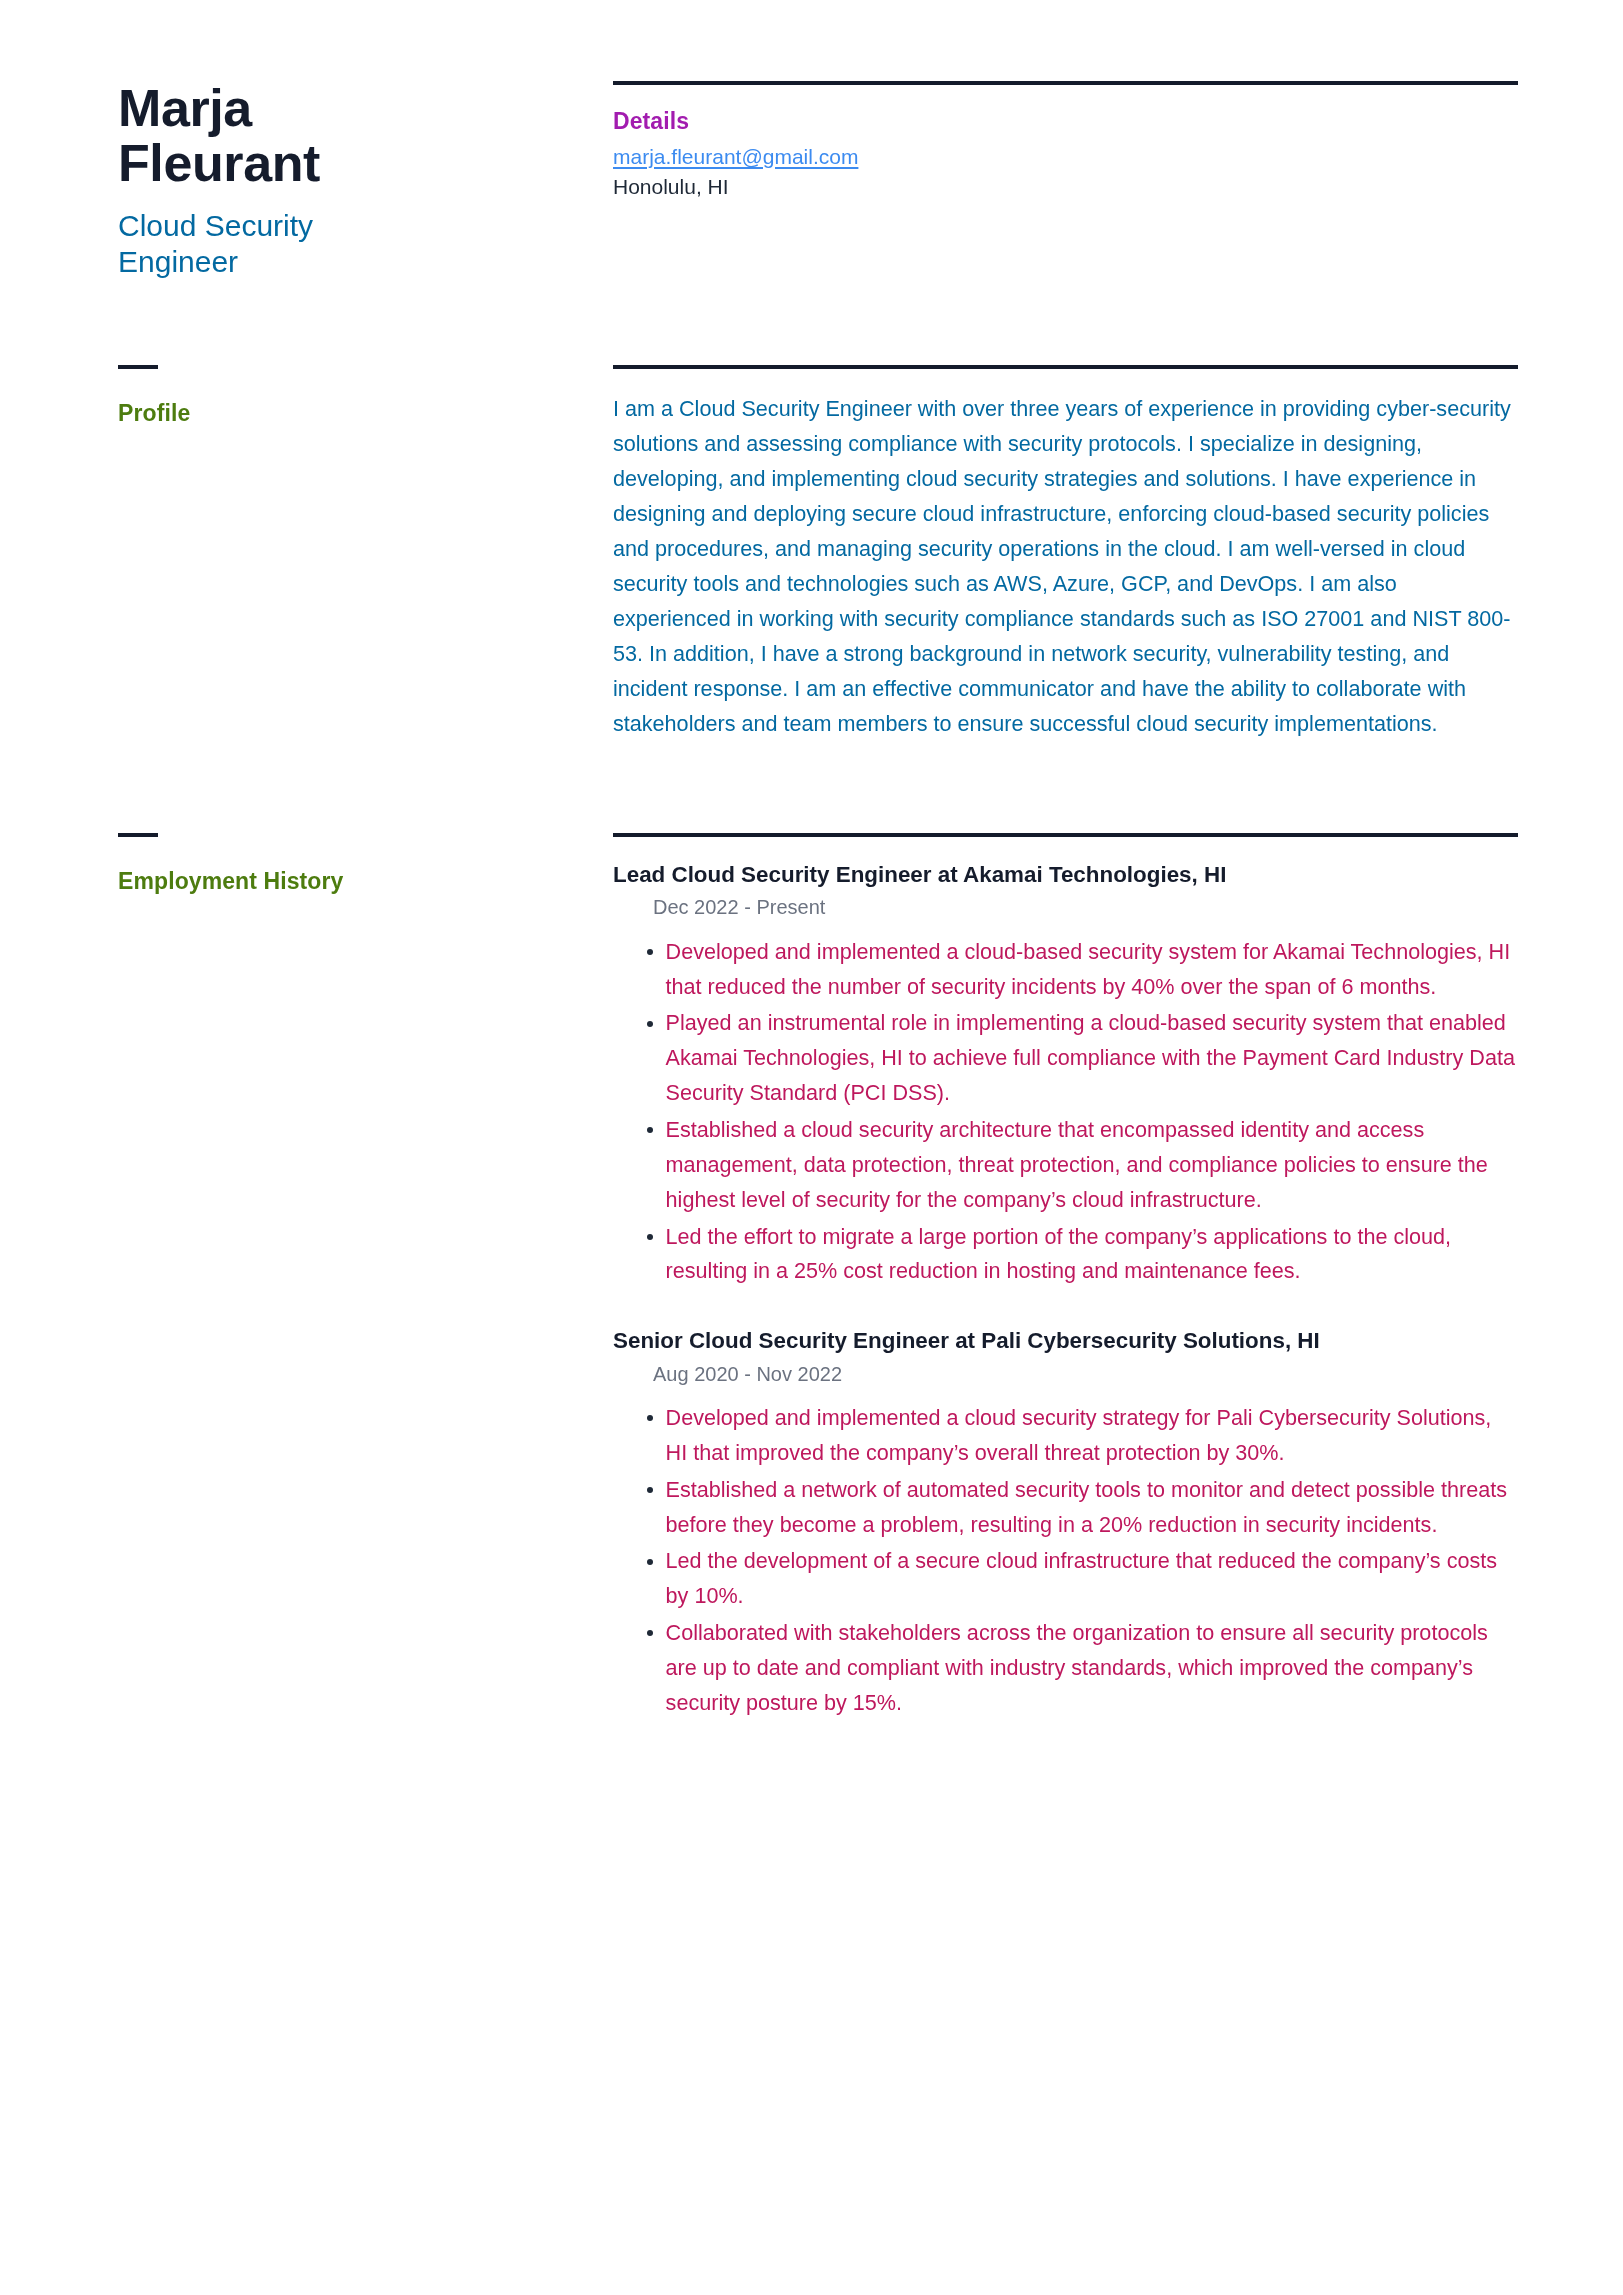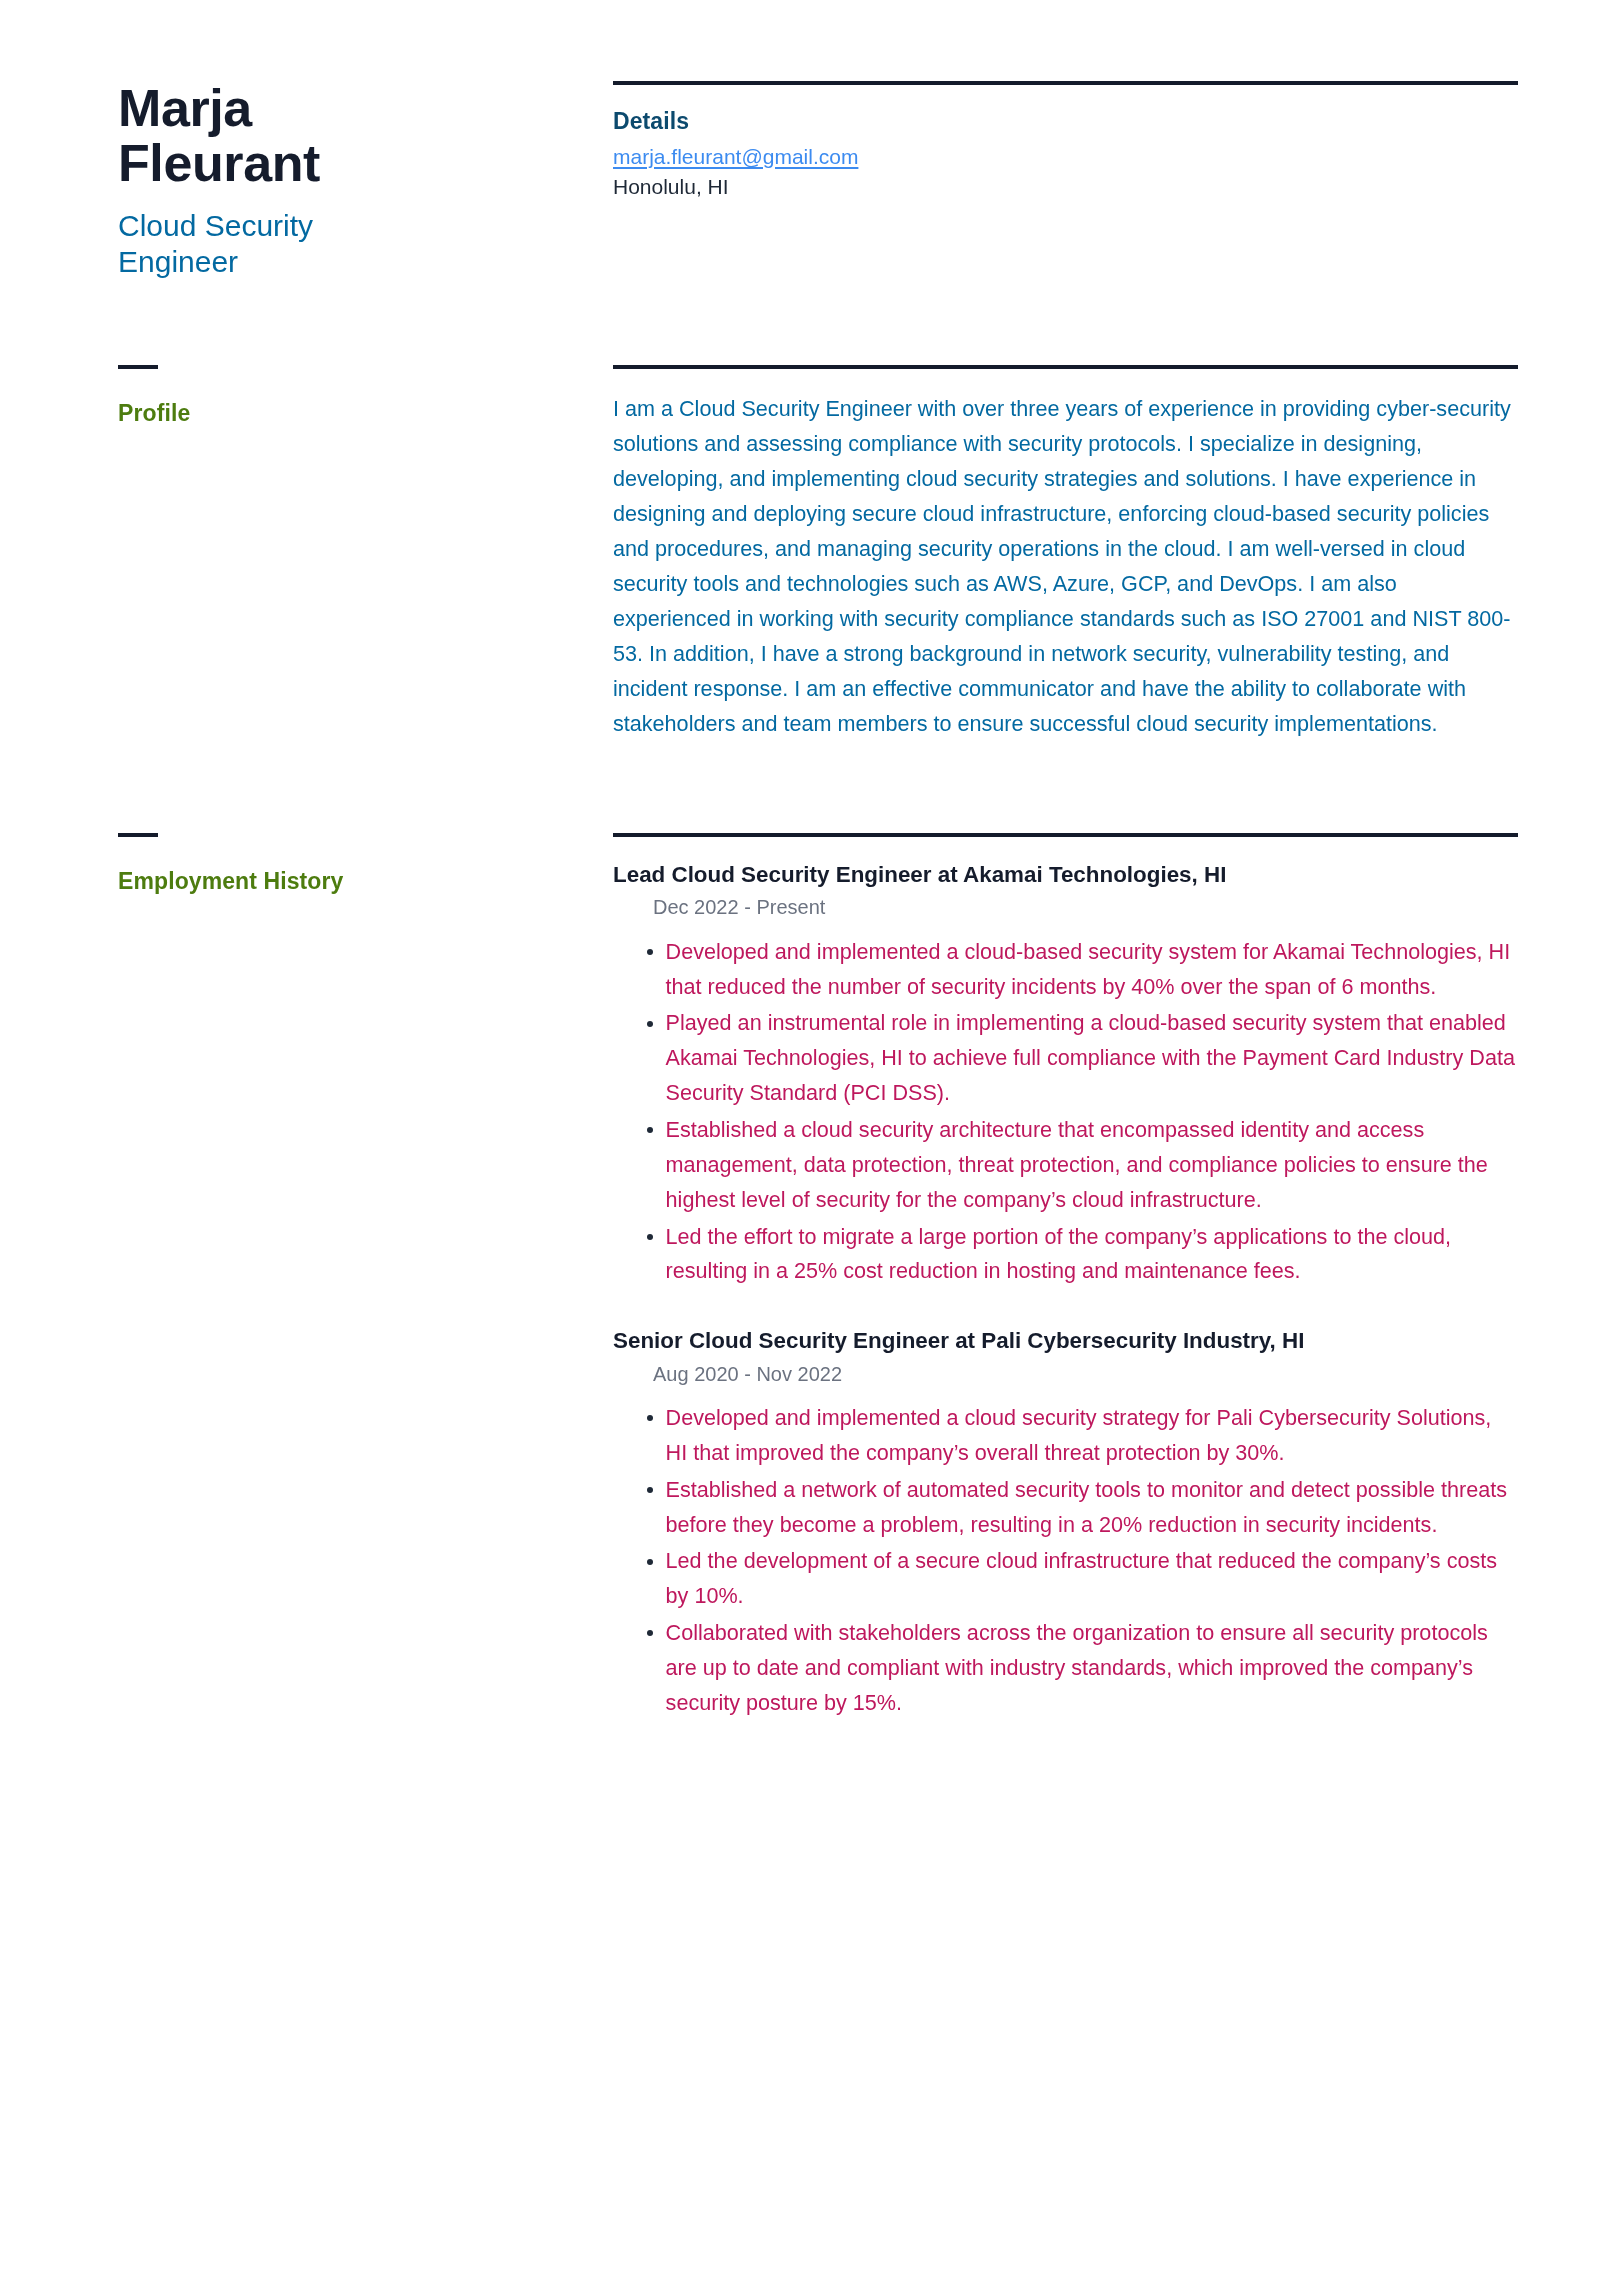--- a/index.html
+++ b/index.html
@@ -67,21 +67,21 @@
     width: 40px;
     height: 4.2px;
     background: #141b2b;
     margin-bottom: 31px;
   }
 
   
   .block-heading {
     font-size: 23px;
     font-weight: 700;
-    color: #0c4a6e;
+    color: #a21caf;
     letter-spacing: 0.1px;
   }
 
   .side-heading {
     font-size: 23px;
     font-weight: 700;
     color: #4d7c0f;
     letter-spacing: 0.1px;
     line-height: 1.2;
   }
@@ -224,21 +224,21 @@
             <div class="job-heading">Lead Cloud Security Engineer at Akamai Technologies, HI</div>
             <div class="job-dates">Dec 2022 - Present</div>
             <ul class="bullets">
               <li>Developed and implemented a cloud-based security system for Akamai Technologies, HI that reduced the number of security incidents by 40% over the span of 6 months.</li>
               <li>Played an instrumental role in implementing a cloud-based security system that enabled Akamai Technologies, HI to achieve full compliance with the Payment Card Industry Data Security Standard (PCI DSS).</li>
               <li>Established a cloud security architecture that encompassed identity and access management, data protection, threat protection, and compliance policies to ensure the highest level of security for the company’s cloud infrastructure.</li>
               <li>Led the effort to migrate a large portion of the company’s applications to the cloud, resulting in a 25% cost reduction in hosting and maintenance fees.</li>
             </ul>
           </div>
           <div class="job">
-            <div class="job-heading">Senior Cloud Security Engineer at Pali Cybersecurity Industry, HI</div>
+            <div class="job-heading">Senior Cloud Security Engineer at Pali Cybersecurity Solutions, HI</div>
             <div class="job-dates">Aug 2020 - Nov 2022</div>
             <ul class="bullets">
               <li>Developed and implemented a cloud security strategy for Pali Cybersecurity Solutions, HI that improved the company’s overall threat protection by 30%.</li>
               <li>Established a network of automated security tools to monitor and detect possible threats before they become a problem, resulting in a 20% reduction in security incidents.</li>
               <li>Led the development of a secure cloud infrastructure that reduced the company’s costs by 10%.</li>
               <li>Collaborated with stakeholders across the organization to ensure all security protocols are up to date and compliant with industry standards, which improved the company’s security posture by 15%.</li>
             </ul>
           </div>
         </div>
     </div>

